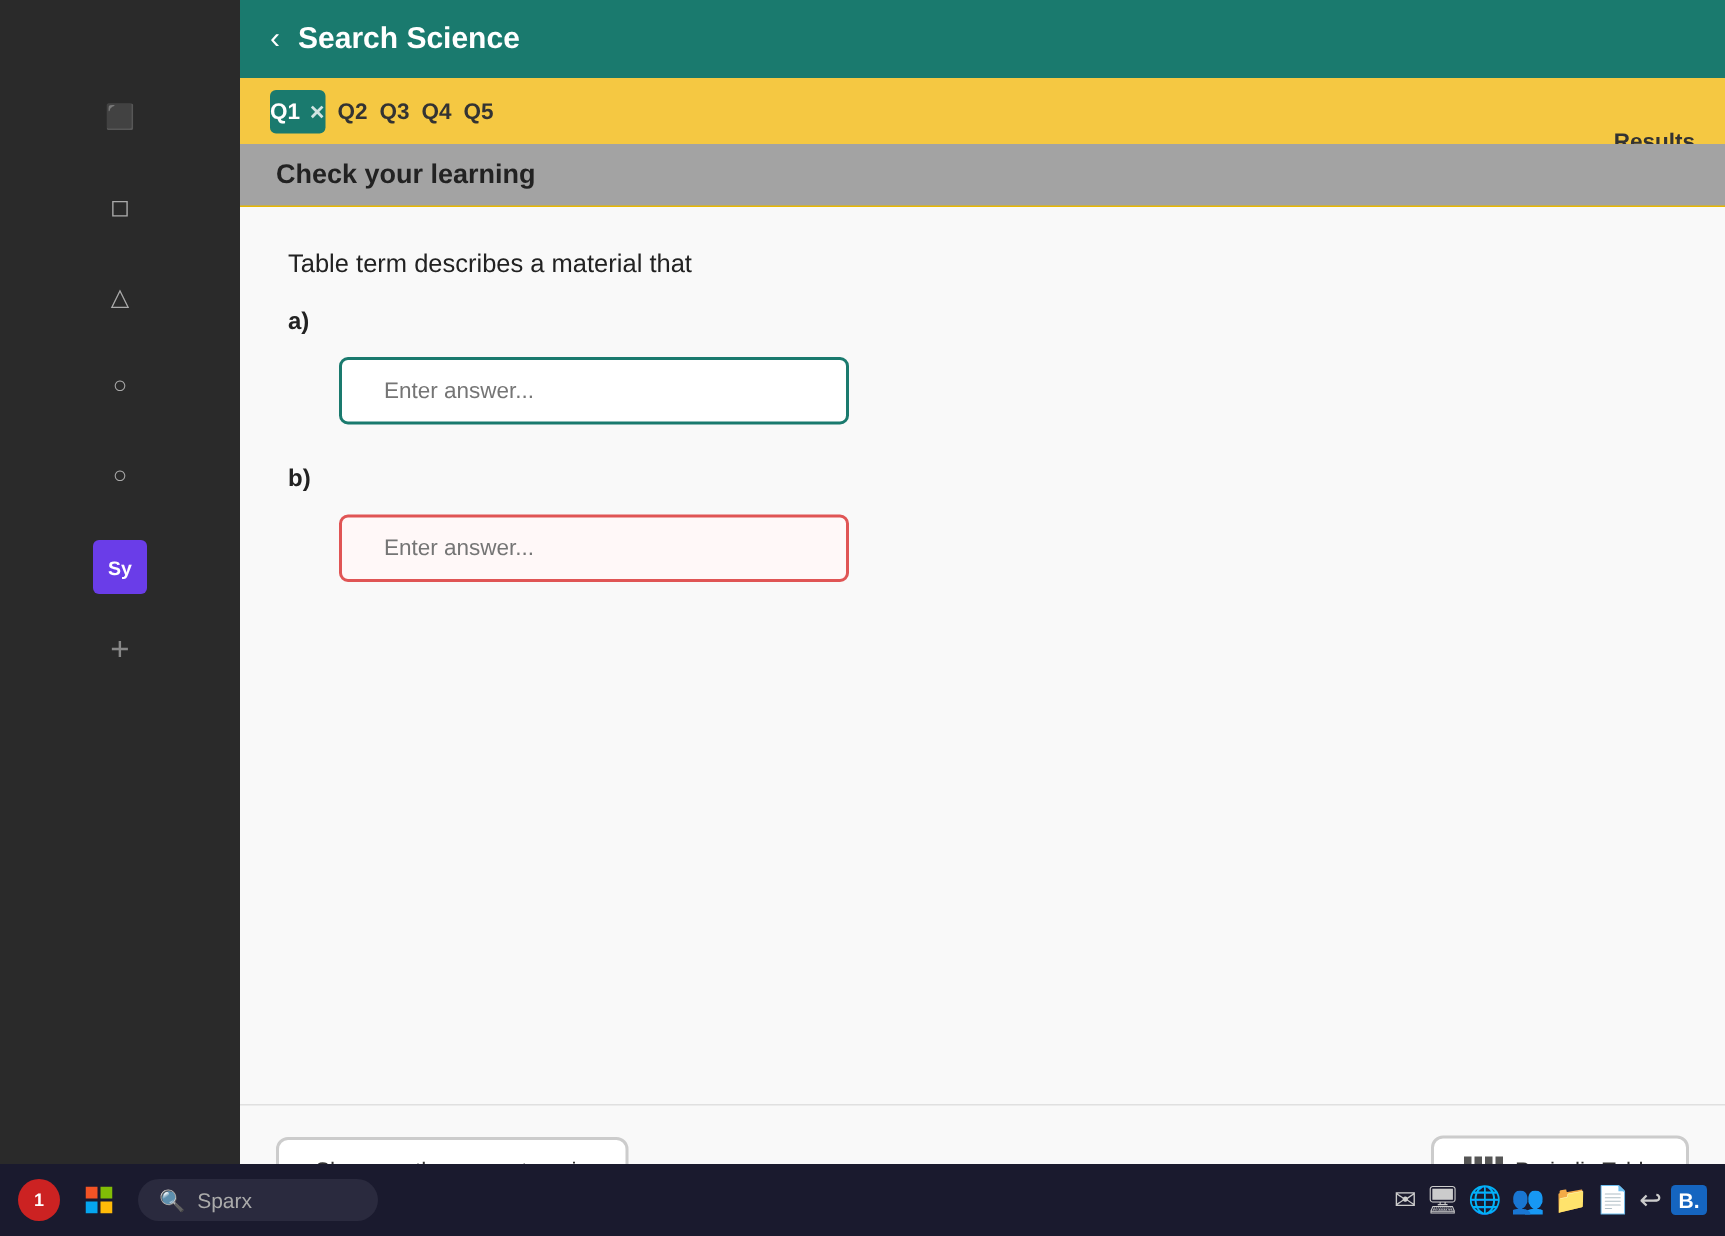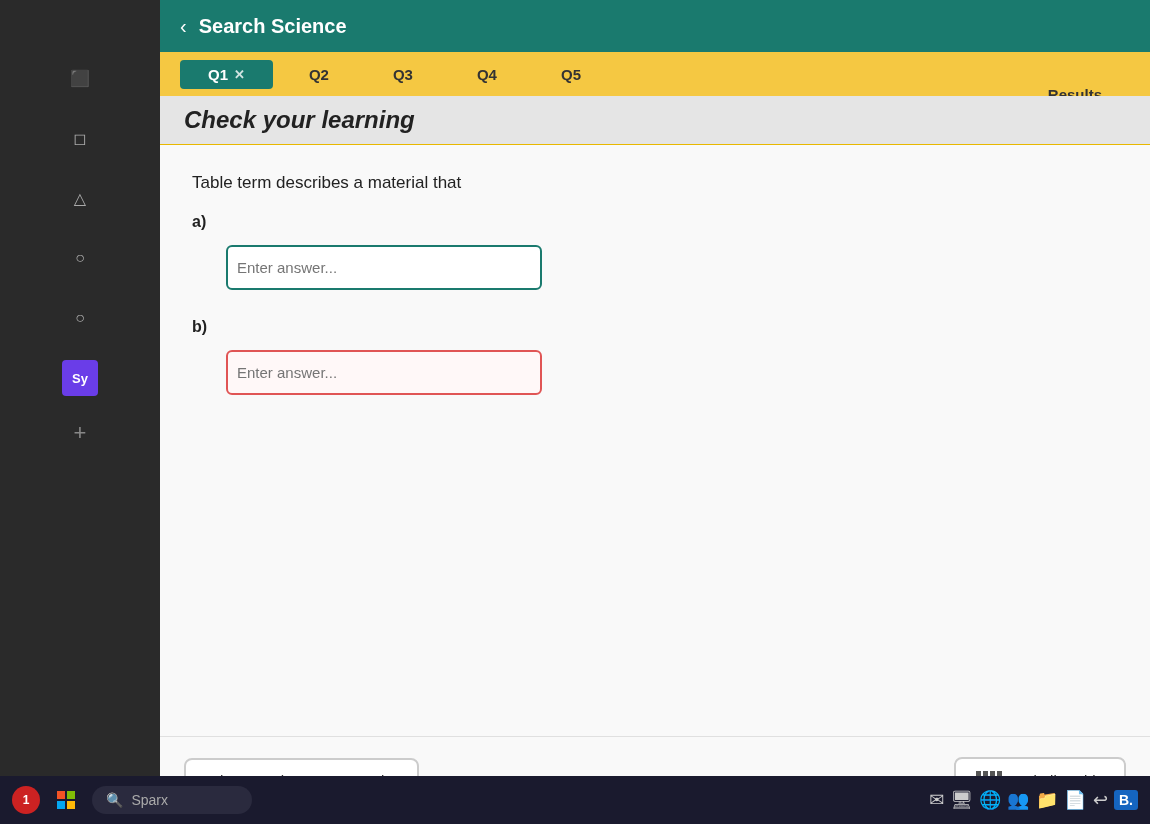--- a/index.html
+++ b/index.html
@@ -65,21 +65,21 @@
     .tab-bar {
       background: #f5c842;
       display: flex;
       align-items: center;
       padding: 0 20px;
       height: 44px;
       gap: 8px;
     }
 
     .tab {
-      padding: 6px 28px;
+      padding: 6px 0;
       font-size: 15px;
       font-weight: 600;
       cursor: pointer;
       border-radius: 4px;
       color: #333;
     }
 
     .tab.active {
       background: #1a7a6e;
       color: white;
@@ -95,27 +95,26 @@
 
     .tab-results {
       margin-left: auto;
       font-weight: 700;
       color: #333;
       margin-top: 40px;
     }
 
     
     .section-heading {
-      background: #e5e5e5;
+      background: #a3a3a3;
       padding: 10px 24px;
-      font-size: 24px;
+      font-size: 18px;
       font-weight: 700;
       color: #222;
       border-bottom: 1px solid #e8b800;
-      font-style: italic;
     }
 
     
     .question-content {
       flex: 1;
       padding: 28px 32px 16px 32px;
       background: #f9f9f9;
       overflow-y: auto;
     }
 
@@ -138,22 +137,22 @@
       display: flex;
       gap: 10px;
     }
 
     .question-part-letter {
       font-weight: 700;
       min-width: 24px;
     }
 
     .answer-input {
-      width: 316px;
-      padding: 12px 9px;
+      width: 340px;
+      padding: 12px 28px;
       font-size: 15px;
       border-radius: 6px;
       outline: none;
       color: #888;
       background: white;
       margin-left: 34px;
     }
 
     .answer-input.active-input {
       border: 2px solid #1a7a6e;

